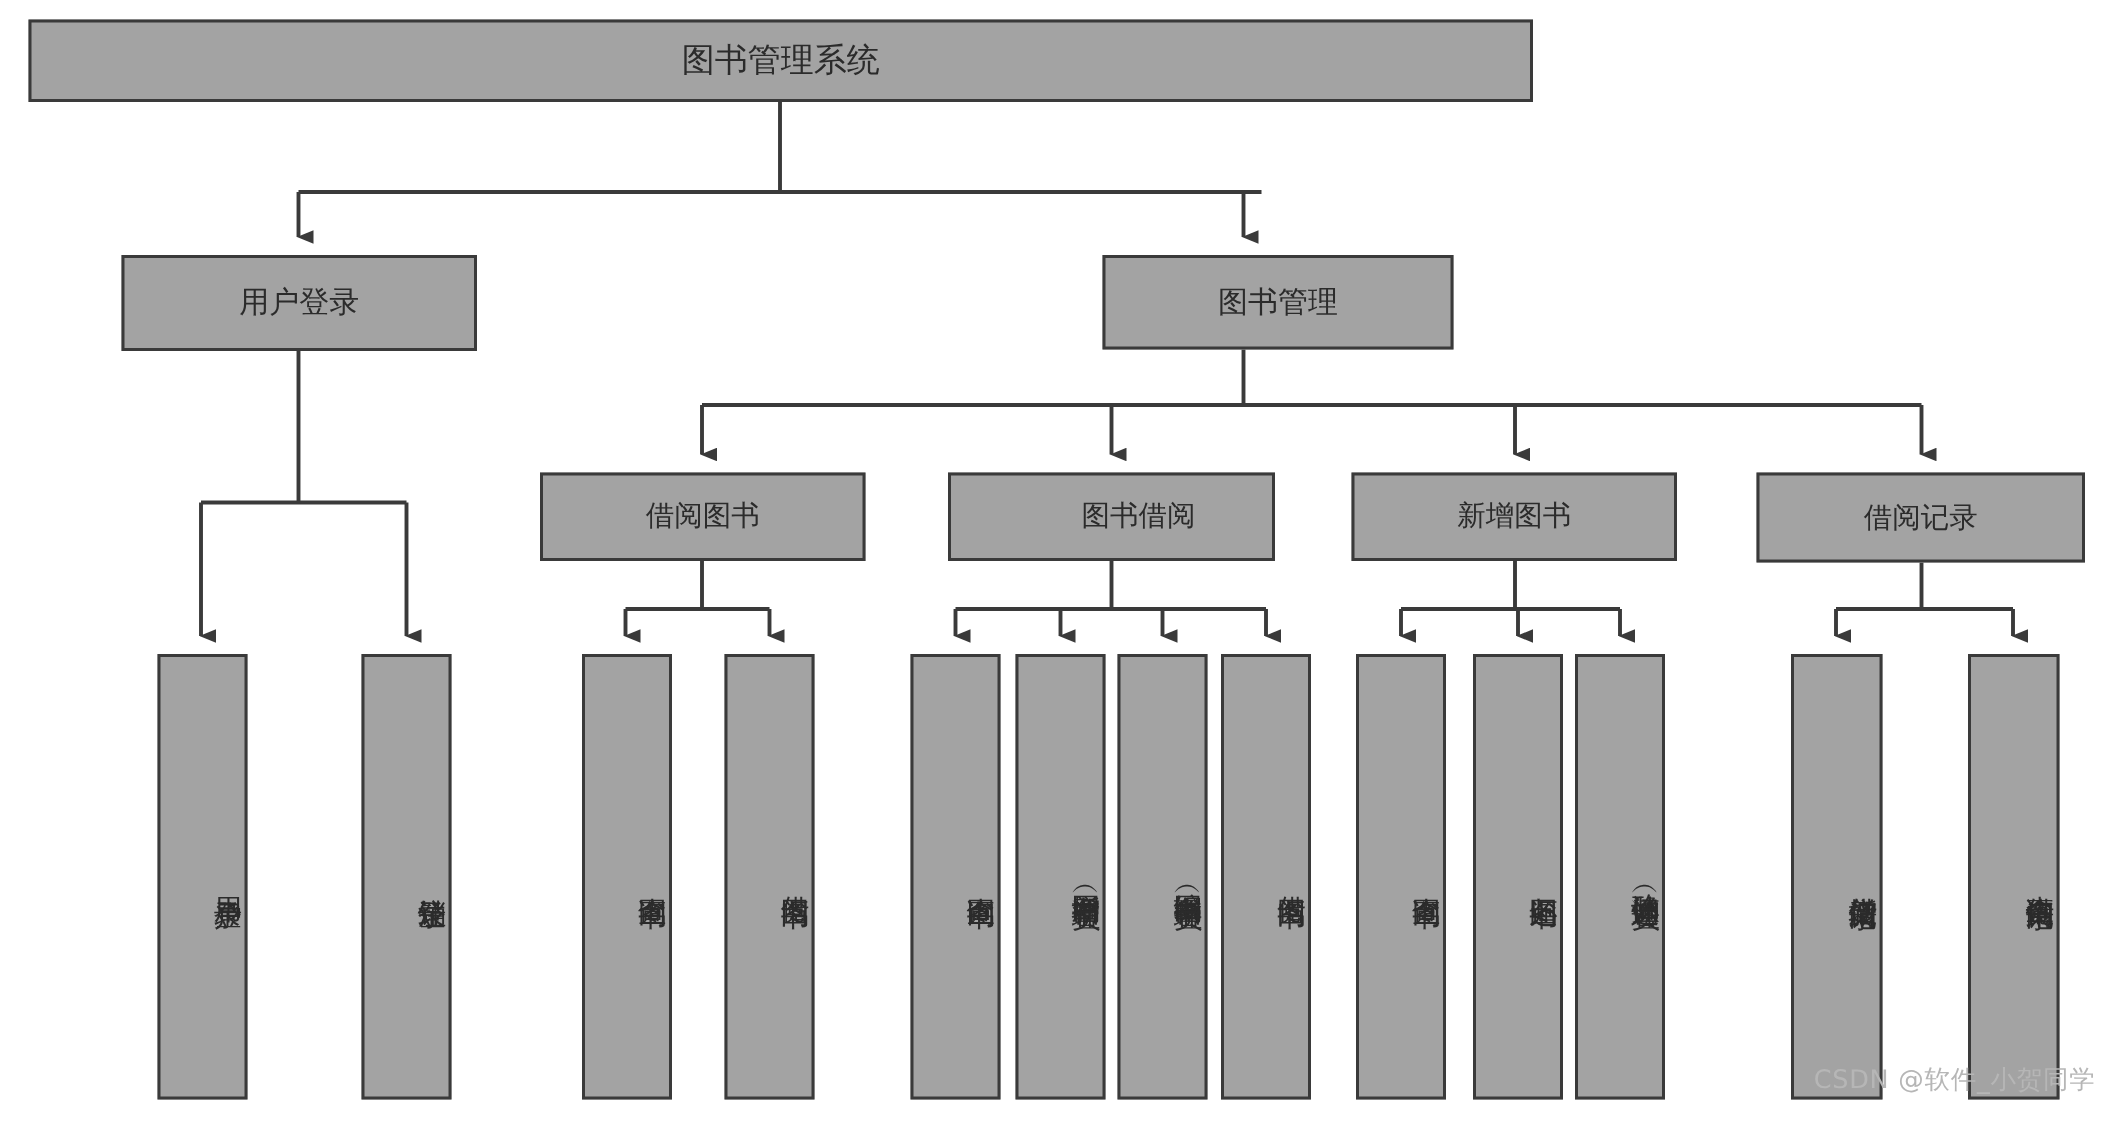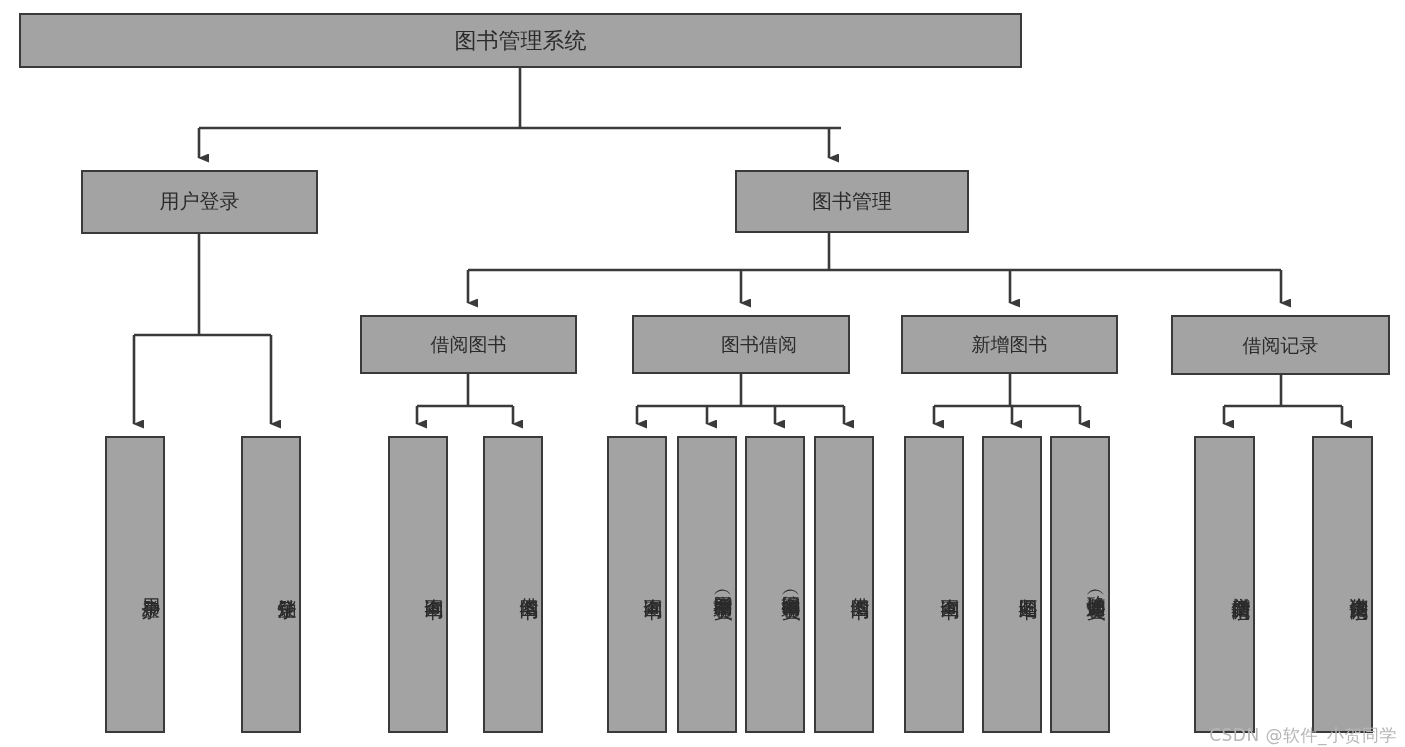--- a/index.html
+++ b/index.html
@@ -58,21 +58,21 @@
   }
   .node.leaf .node-label {
     display: block;
     writing-mode: vertical-rl;
     text-orientation: upright;
     white-space: pre-line;
   }
   .watermark {
     position: absolute;
     right: 8px;
-    bottom: 0;
+    bottom: 16px;
     font-size: 17px;
     color: #b6b6b6;
     letter-spacing: 0.5px;
     z-index: 6;
     white-space: nowrap;
     font-family: "DejaVu Sans", "Liberation Sans", sans-serif;
   }
 </style>
 </head>
 <body>

